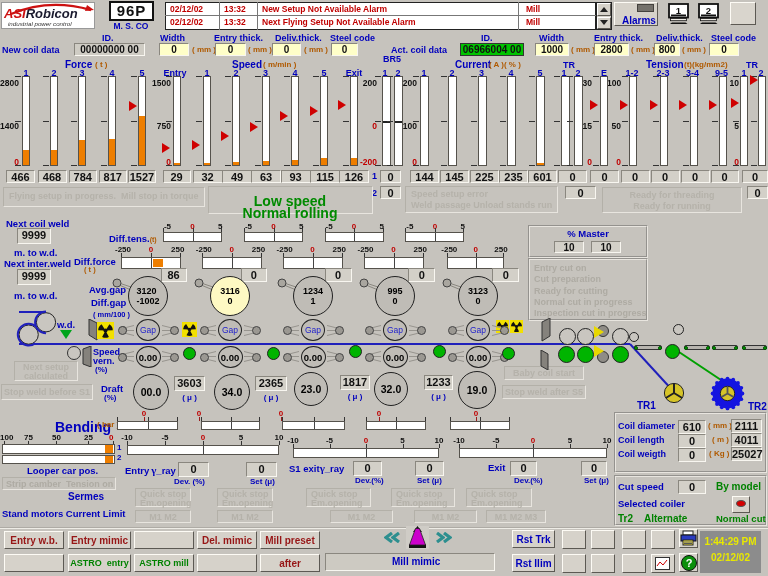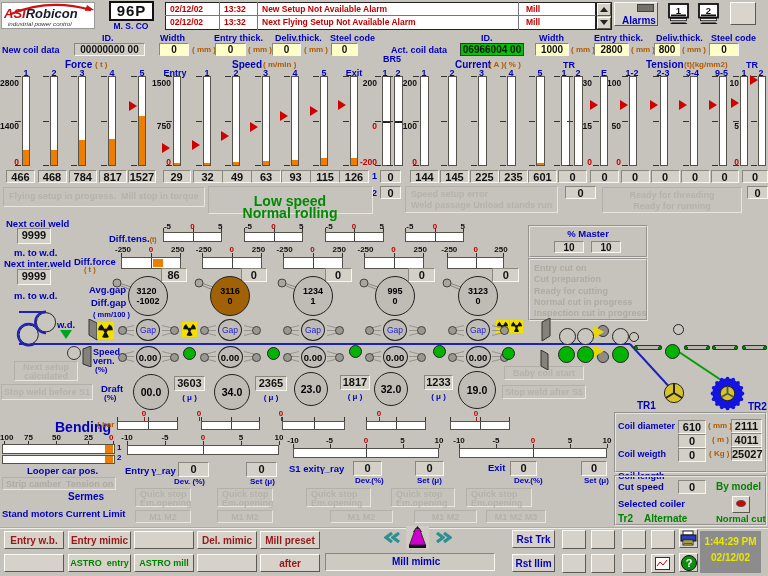--- a/index.html
+++ b/index.html
@@ -553,21 +553,21 @@
 <div class="a " style="left:117.5px;top:325.5px;width:9.0px;height:9.0px;border-radius:50%;background:#9b9892;border:1px solid #444;box-sizing:border-box;display:flex;align-items:center;justify-content:center;font-size:9px;font-weight:bold;"></div>
 <div class="a " style="left:117.5px;top:352.5px;width:9.0px;height:9.0px;border-radius:50%;background:#9b9892;border:1px solid #444;box-sizing:border-box;display:flex;align-items:center;justify-content:center;font-size:9px;font-weight:bold;"></div>
 <div class="a " style="left:169.5px;top:325.5px;width:9.0px;height:9.0px;border-radius:50%;background:#9b9892;border:1px solid #444;box-sizing:border-box;display:flex;align-items:center;justify-content:center;font-size:9px;font-weight:bold;"></div>
 <div class="a " style="left:169.5px;top:352.5px;width:9.0px;height:9.0px;border-radius:50%;background:#9b9892;border:1px solid #444;box-sizing:border-box;display:flex;align-items:center;justify-content:center;font-size:9px;font-weight:bold;"></div>
 <div class="a " style="left:133px;top:374px;width:36px;height:36px;border-radius:50%;background:#bfbcb6;border:1px solid #222;box-sizing:border-box;display:flex;align-items:center;justify-content:center;font-size:10.5px;font-weight:bold;">00.0</div>
 <svg class="a" style="left:194px;top:276px;" width="30" height="18" viewBox="0 0 30 18">
       <line x1="7" y1="7" x2="25" y2="13" stroke="#8a877f" stroke-width="1"></line>
       <line x1="7" y1="9" x2="24" y2="16" stroke="#8a877f" stroke-width="1"></line>
       <circle cx="5" cy="7" r="4" fill="#a9a69f" stroke="#444"></circle>
     </svg>
-<div class="a " style="left:210px;top:276px;width:40px;height:40px;border-radius:50%;background:#a16207;border:1px solid #222;box-sizing:border-box;display:flex;align-items:center;justify-content:center;font-size:9px;font-weight:bold;">
+<div class="a " style="left:210px;top:276px;width:40px;height:40px;border-radius:50%;background:#fef9c3;border:1px solid #222;box-sizing:border-box;display:flex;align-items:center;justify-content:center;font-size:9px;font-weight:bold;">
       <div style="text-align:center;line-height:10px;">3116<br>0</div>
     </div>
 <div class="a " style="left:218px;top:319px;width:24px;height:22px;border-radius:50%;background:#bfbcb6;border:1px solid #222;box-sizing:border-box;display:flex;align-items:center;justify-content:center;font-size:9px;font-weight:bold;">
       <span style="color:#2222cc;font-weight:normal;font-size:8.5px;">Gap</span>
     </div>
 <div class="a " style="left:217.5px;top:346px;width:25.0px;height:22px;border-radius:50%;background:#bfbcb6;border:1px solid #222;box-sizing:border-box;display:flex;align-items:center;justify-content:center;font-size:9.5px;font-weight:bold;">0.00</div>
 <svg class="a" style="left:0;top:0;" width="768" height="576" viewBox="0 0 768 576">
       <line x1="206" y1="328.0" x2="216" y2="325.5" stroke="#97948e"></line>
       <line x1="206" y1="330.5" x2="216" y2="330.5" stroke="#97948e"></line>
       <line x1="206" y1="333.0" x2="216" y2="335.5" stroke="#97948e"></line>
@@ -884,21 +884,21 @@
 <div class="a gbox" style="left:135px;top:509.5px;width:56px;height:13px;color:#b5b2aa;font-weight:bold;font-size:9px;text-align:center;line-height:12px;">M1 M2</div>
 <div class="a gbox" style="left:217px;top:509.5px;width:56px;height:13px;color:#b5b2aa;font-weight:bold;font-size:9px;text-align:center;line-height:12px;">M1 M2</div>
 <div class="a gbox" style="left:330px;top:509.5px;width:63px;height:13px;color:#b5b2aa;font-weight:bold;font-size:9px;text-align:center;line-height:12px;">M1 M2</div>
 <div class="a gbox" style="left:414px;top:509.5px;width:63px;height:13px;color:#b5b2aa;font-weight:bold;font-size:9px;text-align:center;line-height:12px;">M1 M2</div>
 <div class="a gbox" style="left:486px;top:509.5px;width:60px;height:13px;color:#b5b2aa;font-weight:bold;font-size:9px;text-align:center;line-height:12px;">M1 M2 M3</div>
 <div class="a panel" style="left:614px;top:412px;width:153px;height:61px;"></div>
 <div class="a blue" style="left:618px;top:421px;font-size:9px;">Coil diameter</div>
 <div class="a vb" style="left:678px;top:419.5px;width:28px;height:14px;font-size:11px;">610</div>
 <div class="a org" style="left:708px;top:421px;">( mm )</div>
 <div class="a vb" style="left:731px;top:418.5px;width:31px;height:14px;font-size:11px;">2111</div>
-<div class="a blue" style="left:618px;top:435px;font-size:9px;margin-top:36px;">Coil length</div>
+<div class="a blue" style="left:618px;top:435px;font-size:9px;">Coil length</div>
 <div class="a vb" style="left:678px;top:433.5px;width:28px;height:14px;font-size:11px;">0</div>
 <div class="a org" style="left:712px;top:435px;">( m )</div>
 <div class="a vb" style="left:731px;top:432.5px;width:31px;height:14px;font-size:11px;">4011</div>
 <div class="a blue" style="left:618px;top:449px;font-size:9px;">Coil weigth</div>
 <div class="a vb" style="left:678px;top:447.5px;width:28px;height:14px;font-size:11px;">0</div>
 <div class="a org" style="left:709px;top:449px;">( Kg )</div>
 <div class="a vb" style="left:731px;top:446.5px;width:31px;height:14px;font-size:11px;">25027</div>
 <div class="a panel" style="left:614px;top:474.5px;width:153px;height:51px;"></div>
 <div class="a blue" style="left:618px;top:481px;font-size:9.5px;">Cut speed</div>
 <div class="a vb" style="left:678px;top:479.5px;width:28px;height:14px;font-size:11px;">0</div>

